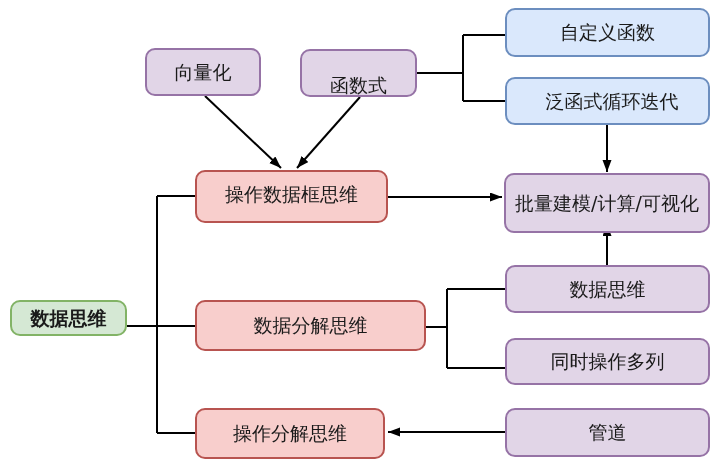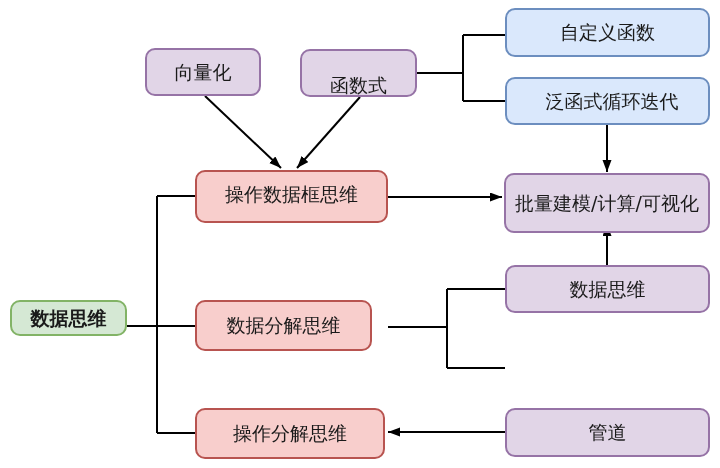--- a/index.html
+++ b/index.html
@@ -96,28 +96,31 @@
   </div>
 
   <div class="node purple" style="left:504px; top:173px; width:206px; height:60px;">
     <span>批量建模/计算/可视化</span>
   </div>
 
   <div class="node green" style="left:10px; top:300px; width:117px; height:36px;font-weight:bold;">
     <span>数据思维</span>
   </div>
 
-  <div class="node red" style="left:195px; top:300px; width:177px; height:51px;">
+  <div class="node red" style="left:195px; top:300px; width:231px; height:51px;">
     <span>数据分解思维</span>
   </div>
 
   <div class="node purple" style="left:505px; top:265px; width:205px; height:48px;">
     <span>数据思维</span>
   </div>
 
+  <div class="node purple" style="left:505px; top:338px; width:205px; height:47px;">
+    <span>同时操作多列</span>
+  </div>
 
   <div class="node red" style="left:195px; top:408px; width:190px; height:51px;">
     <span>操作分解思维</span>
   </div>
 
   <div class="node purple" style="left:505px; top:408px; width:205px; height:49px;">
     <span>管道</span>
   </div>
 
 </div>

